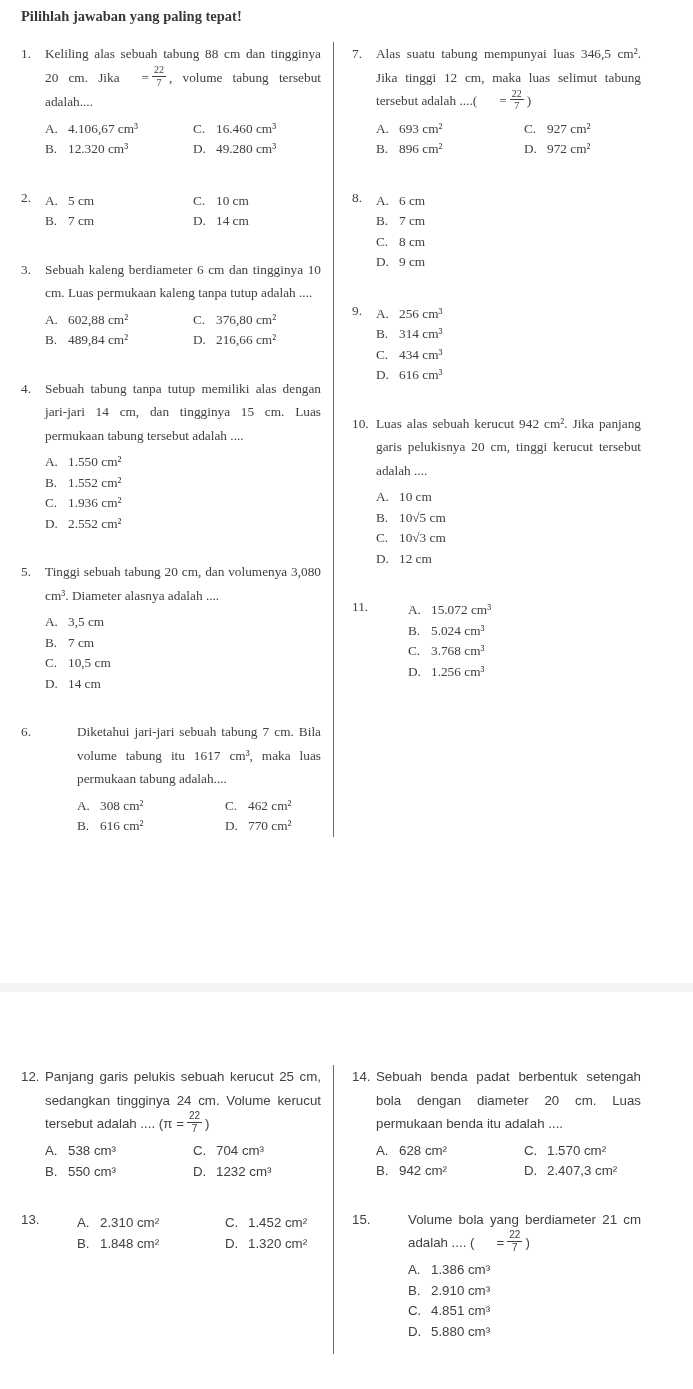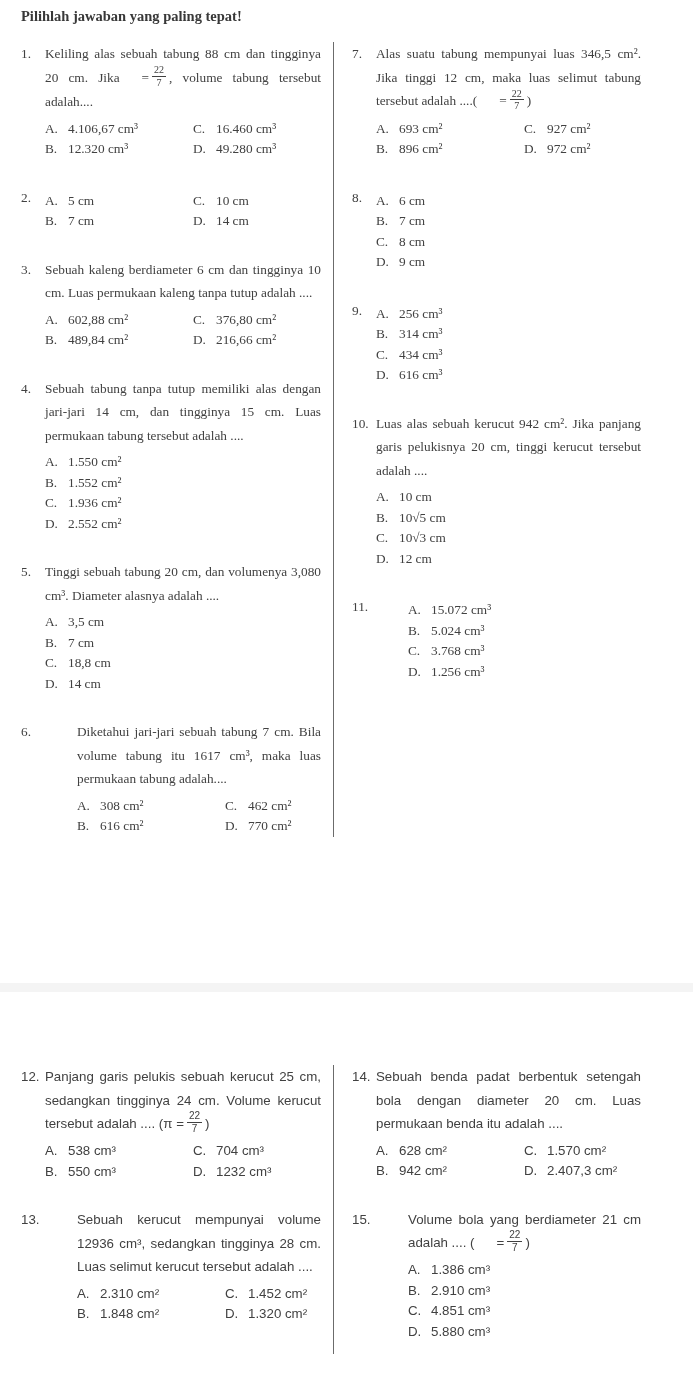--- a/index.html
+++ b/index.html
@@ -166,21 +166,21 @@
             <div class="opt">
                 <span class="olabel">A.</span>
                 <span class="oval">3,5 cm</span>
               </div>
             <div class="opt">
                 <span class="olabel">B.</span>
                 <span class="oval">7 cm</span>
               </div>
             <div class="opt">
                 <span class="olabel">C.</span>
-                <span class="oval">18,8 cm</span>
+                <span class="oval">10,5 cm</span>
               </div>
             <div class="opt">
                 <span class="olabel">D.</span>
                 <span class="oval">14 cm</span>
               </div>
           </div>
         </div>
       </div>
 
       <div class="q">
@@ -365,21 +365,20 @@
                 <span class="olabel">D.</span>
                 <span class="oval">1232 cm³</span>
               </div>
           </div>
         </div>
       </div>
 
       <div class="q">
         <div class="qnum">13.</div>
         <div class="qbody">
-          <p class="qtext">Sebuah kerucut mempunyai volume 12936 cm³, sedangkan tingginya 28 cm. Luas selimut kerucut tersebut adalah ....</p>
           <div class="opts two">
             <div class="opt">
                 <span class="olabel">A.</span>
                 <span class="oval">2.310 cm²</span>
               </div>
             <div class="opt">
                 <span class="olabel">B.</span>
                 <span class="oval">1.848 cm²</span>
               </div>
             <div class="opt">

